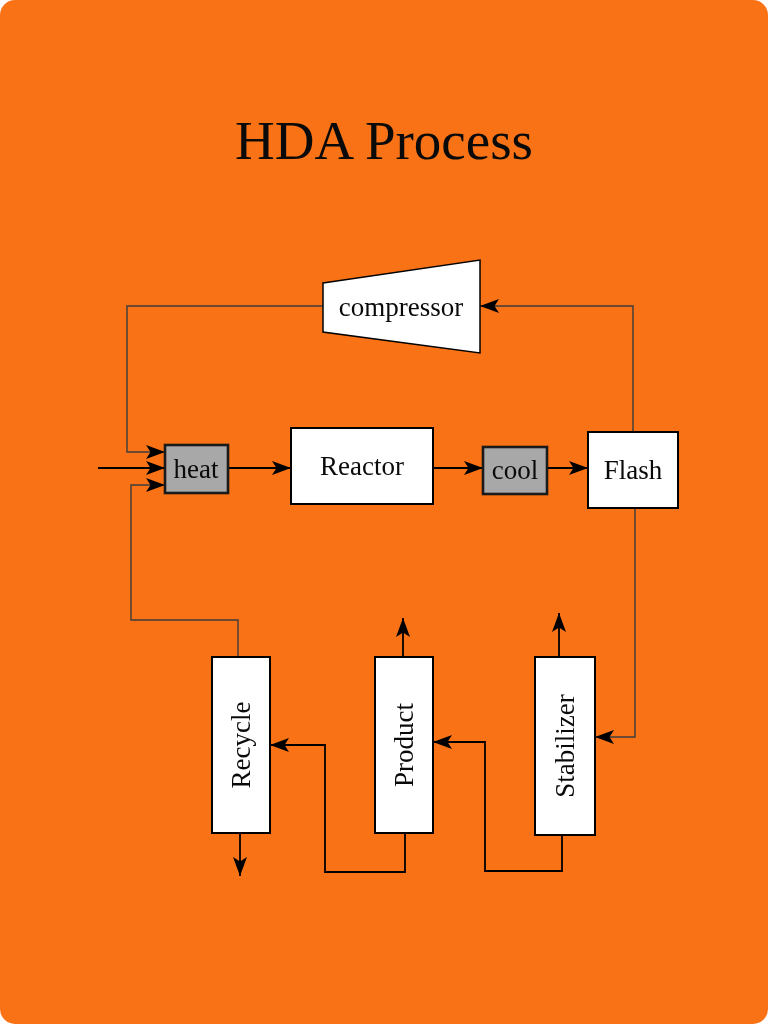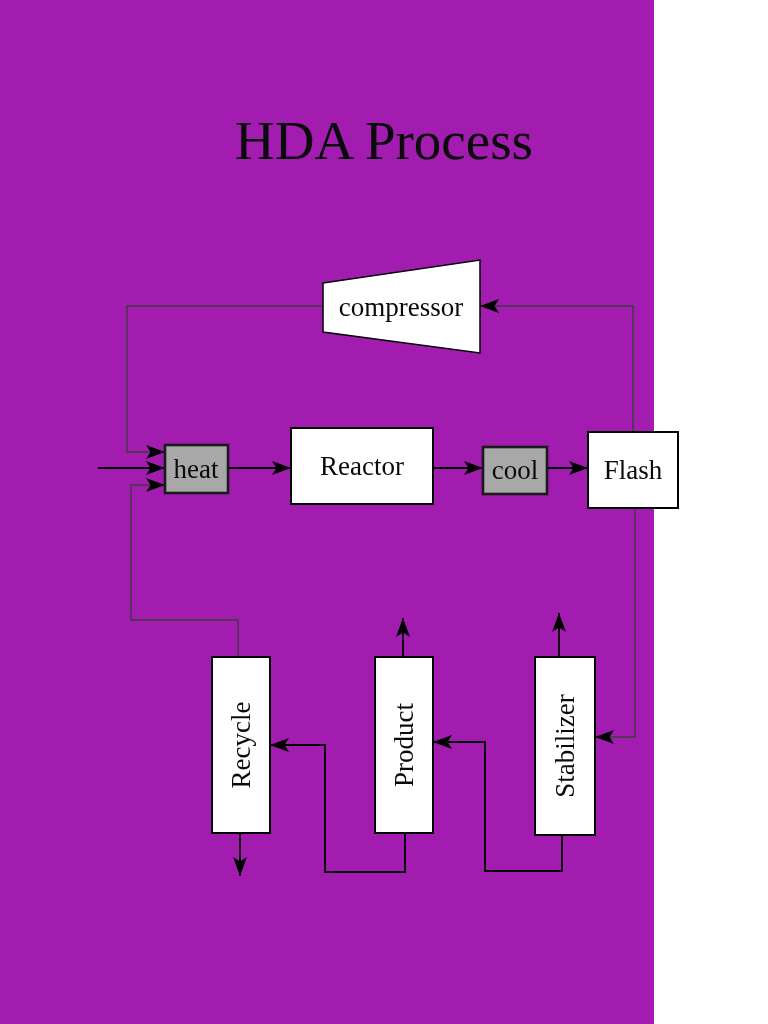--- a/index.html
+++ b/index.html
@@ -6,23 +6,24 @@
     margin: 0;
     padding: 0;
     background: #ffffff;
     width: 768px;
     height: 1024px;
     overflow: hidden;
     font-family: "Liberation Serif", serif;
   }
   .page {
     position: relative;
-    width: 654px;
+    width: 768px;
     height: 1024px;
-    background: #a21caf;
+    background: #f97316;
+    border-radius: 15px;
   }
   svg { display: block; }
   .title-text {
     font-family: "Liberation Serif", serif;
     font-size: 55px;
     fill: #0a0a0a;
   }
   .lbl {
     font-family: "Liberation Serif", serif;
     font-size: 27px;

